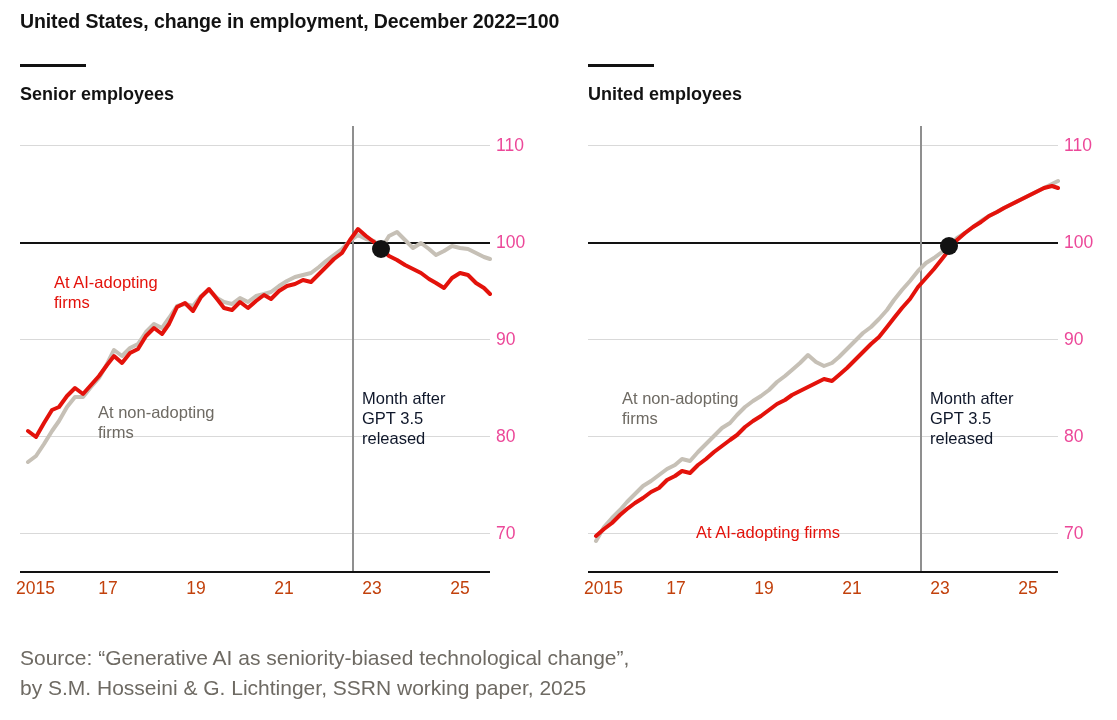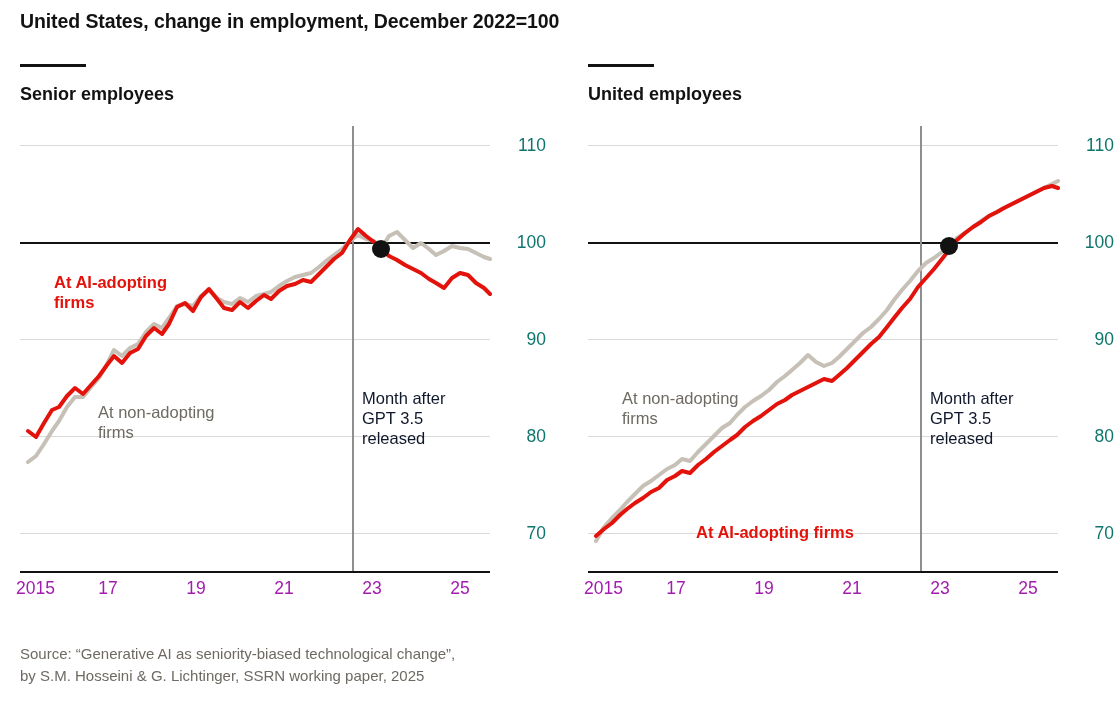--- a/index.html
+++ b/index.html
@@ -89,38 +89,38 @@
     position: absolute;
     width: 1.5px;
     background: #8f8f8f;
     top: 0;
     height: 445px;
   }
   .ytick {
     position: absolute;
     right: -56px;
     font-size: 17.5px;
-    color: #0f766e;
+    color: #ec4899;
     transform: translateY(-50%);
-    text-align: right;
+    text-align: left;
     width: 50px;
   }
   .xaxis {
     position: absolute;
     left: 0;
     top: 445px;
     width: 470px;
     height: 1.5px;
     background: #121212;
   }
   .xtick {
     position: absolute;
     top: 452px;
     font-size: 17.5px;
-    color: #a21caf;
+    color: #c2410c;
     transform: translateX(-50%);
     white-space: nowrap;
   }
   .xtick-first { transform: translateX(-4px); }
 
   svg.lines {
     position: absolute;
     left: 0;
     top: 0;
     width: 470px;
@@ -129,34 +129,34 @@
   }
 
   .annot {
     position: absolute;
     font-size: 16.5px;
     line-height: 1.22;
     white-space: pre-line;
   }
   .annot-red {
     color: #e3120b;
-    font-weight: bold;
+    font-weight: normal;
   }
   .annot-grey {
     color: #6e6a63;
   }
   .annot-dark {
     color: #0f172a;
   }
 
   .source {
     position: absolute;
     left: 20px;
     top: 643px;
-    font-size: 15px;
+    font-size: 21px;
     line-height: 1.45;
     color: #6e6a63;
     white-space: pre-line;
   }
 </style>
 </head>
 <body>
 
 <div class="page">
 

